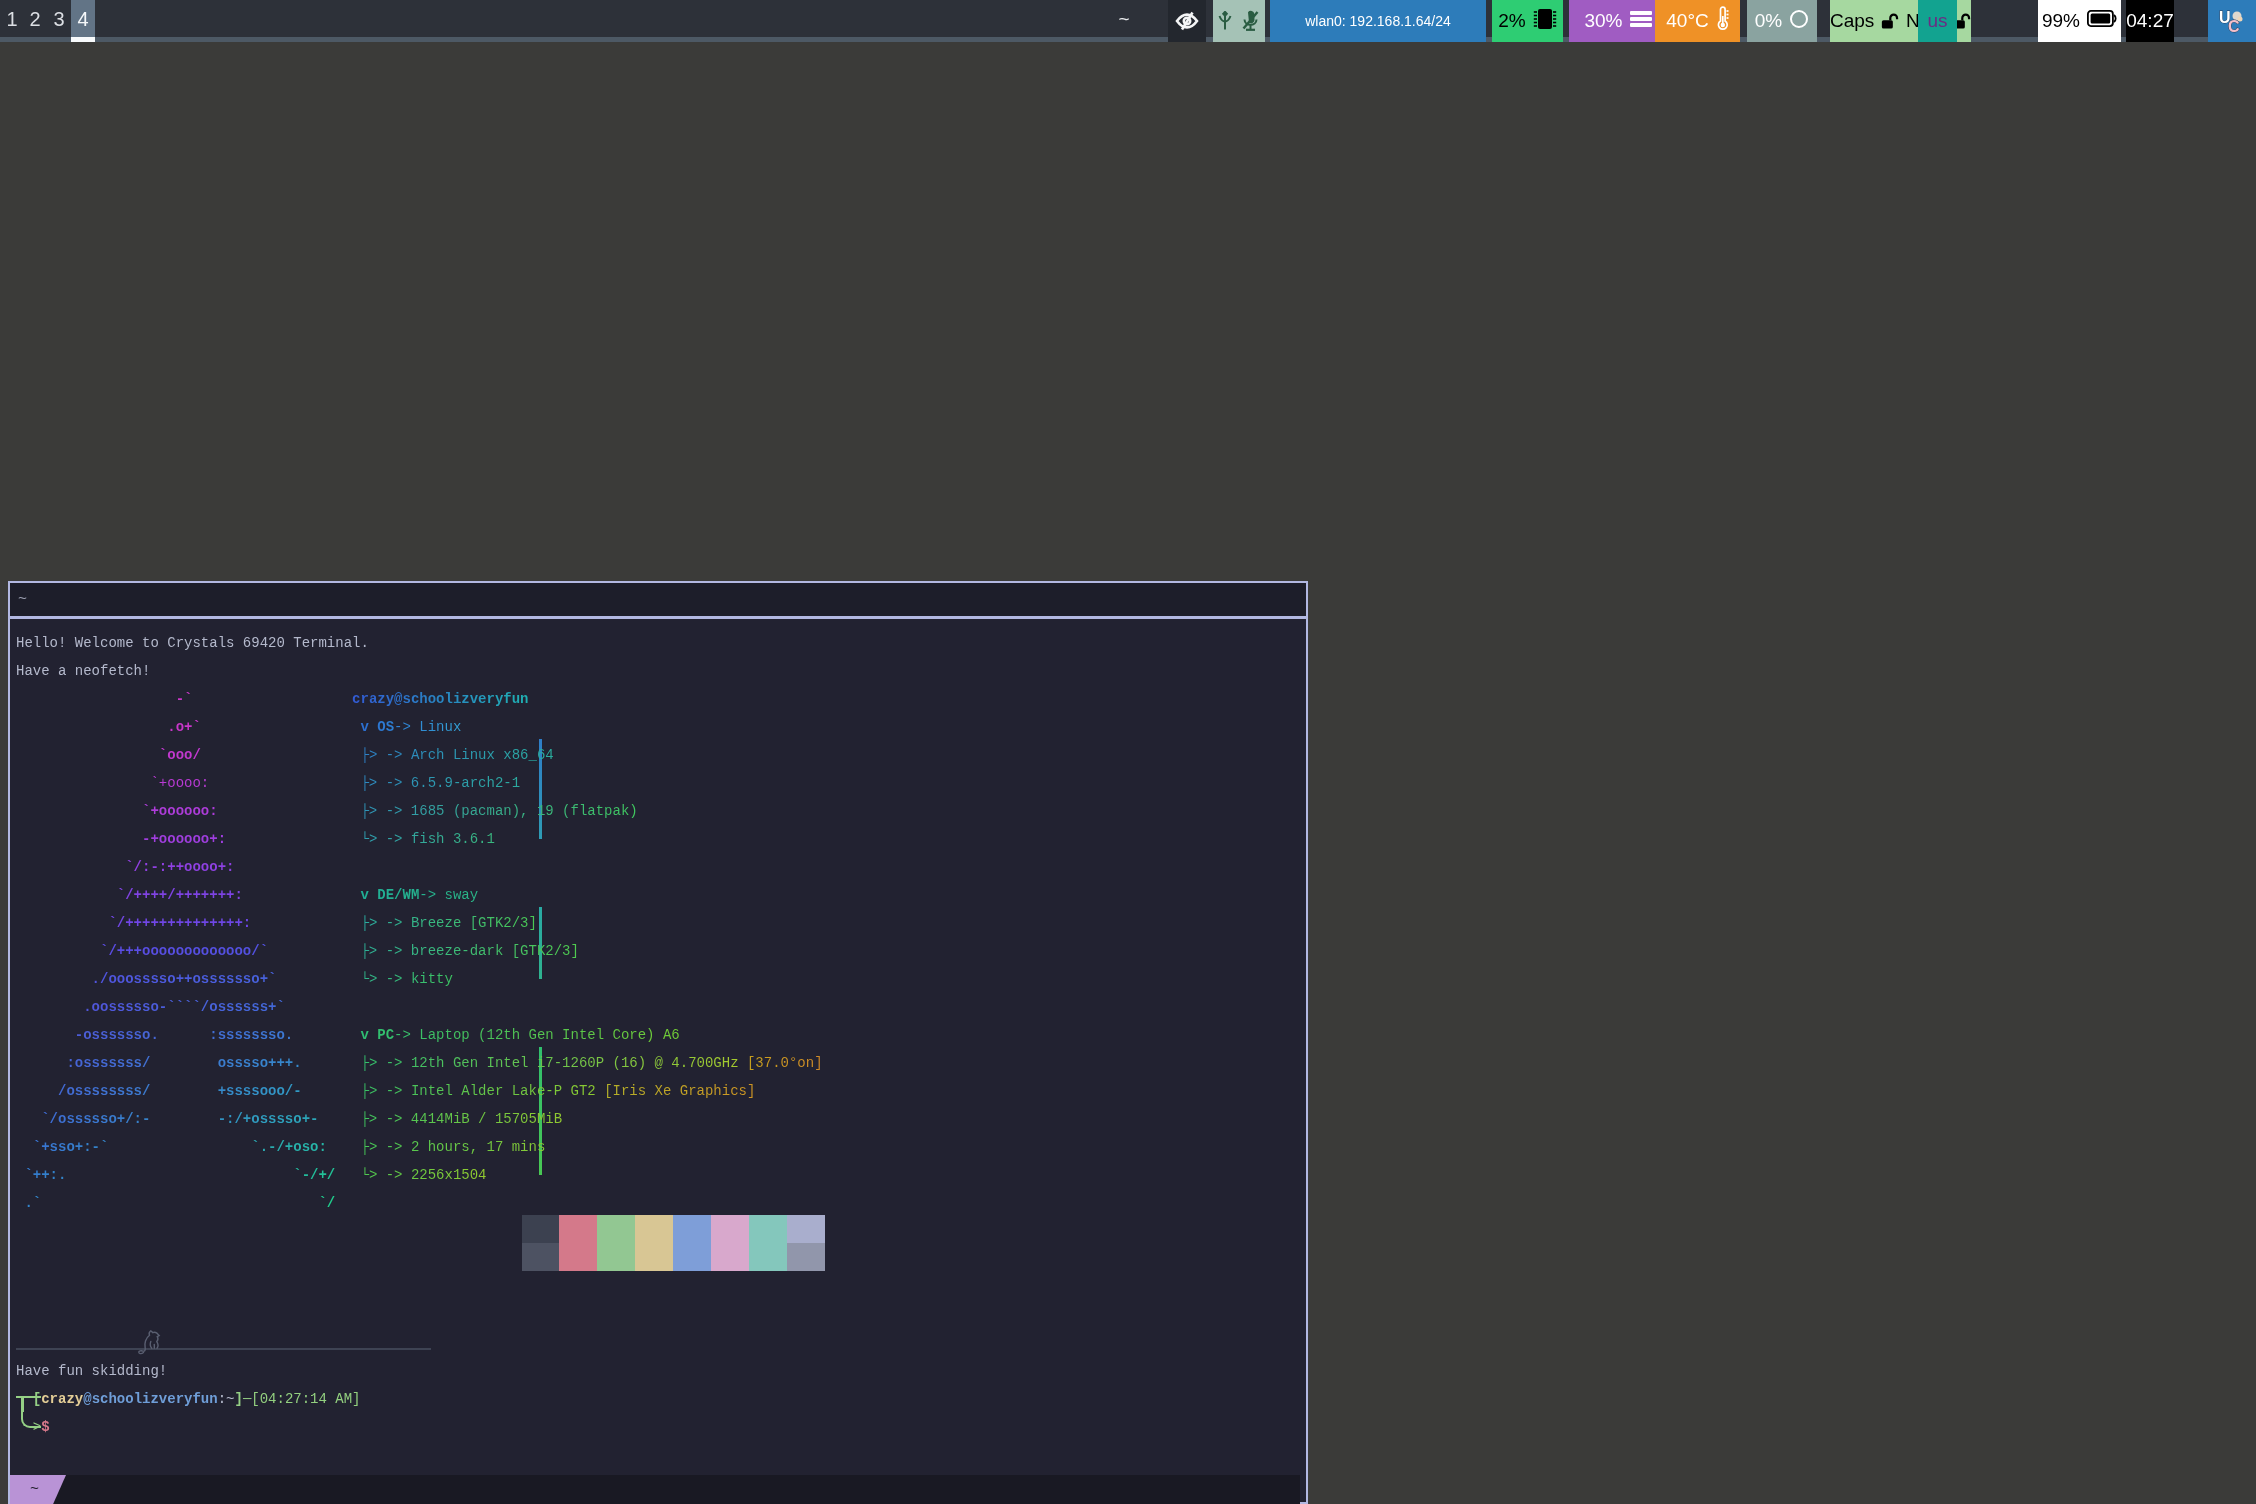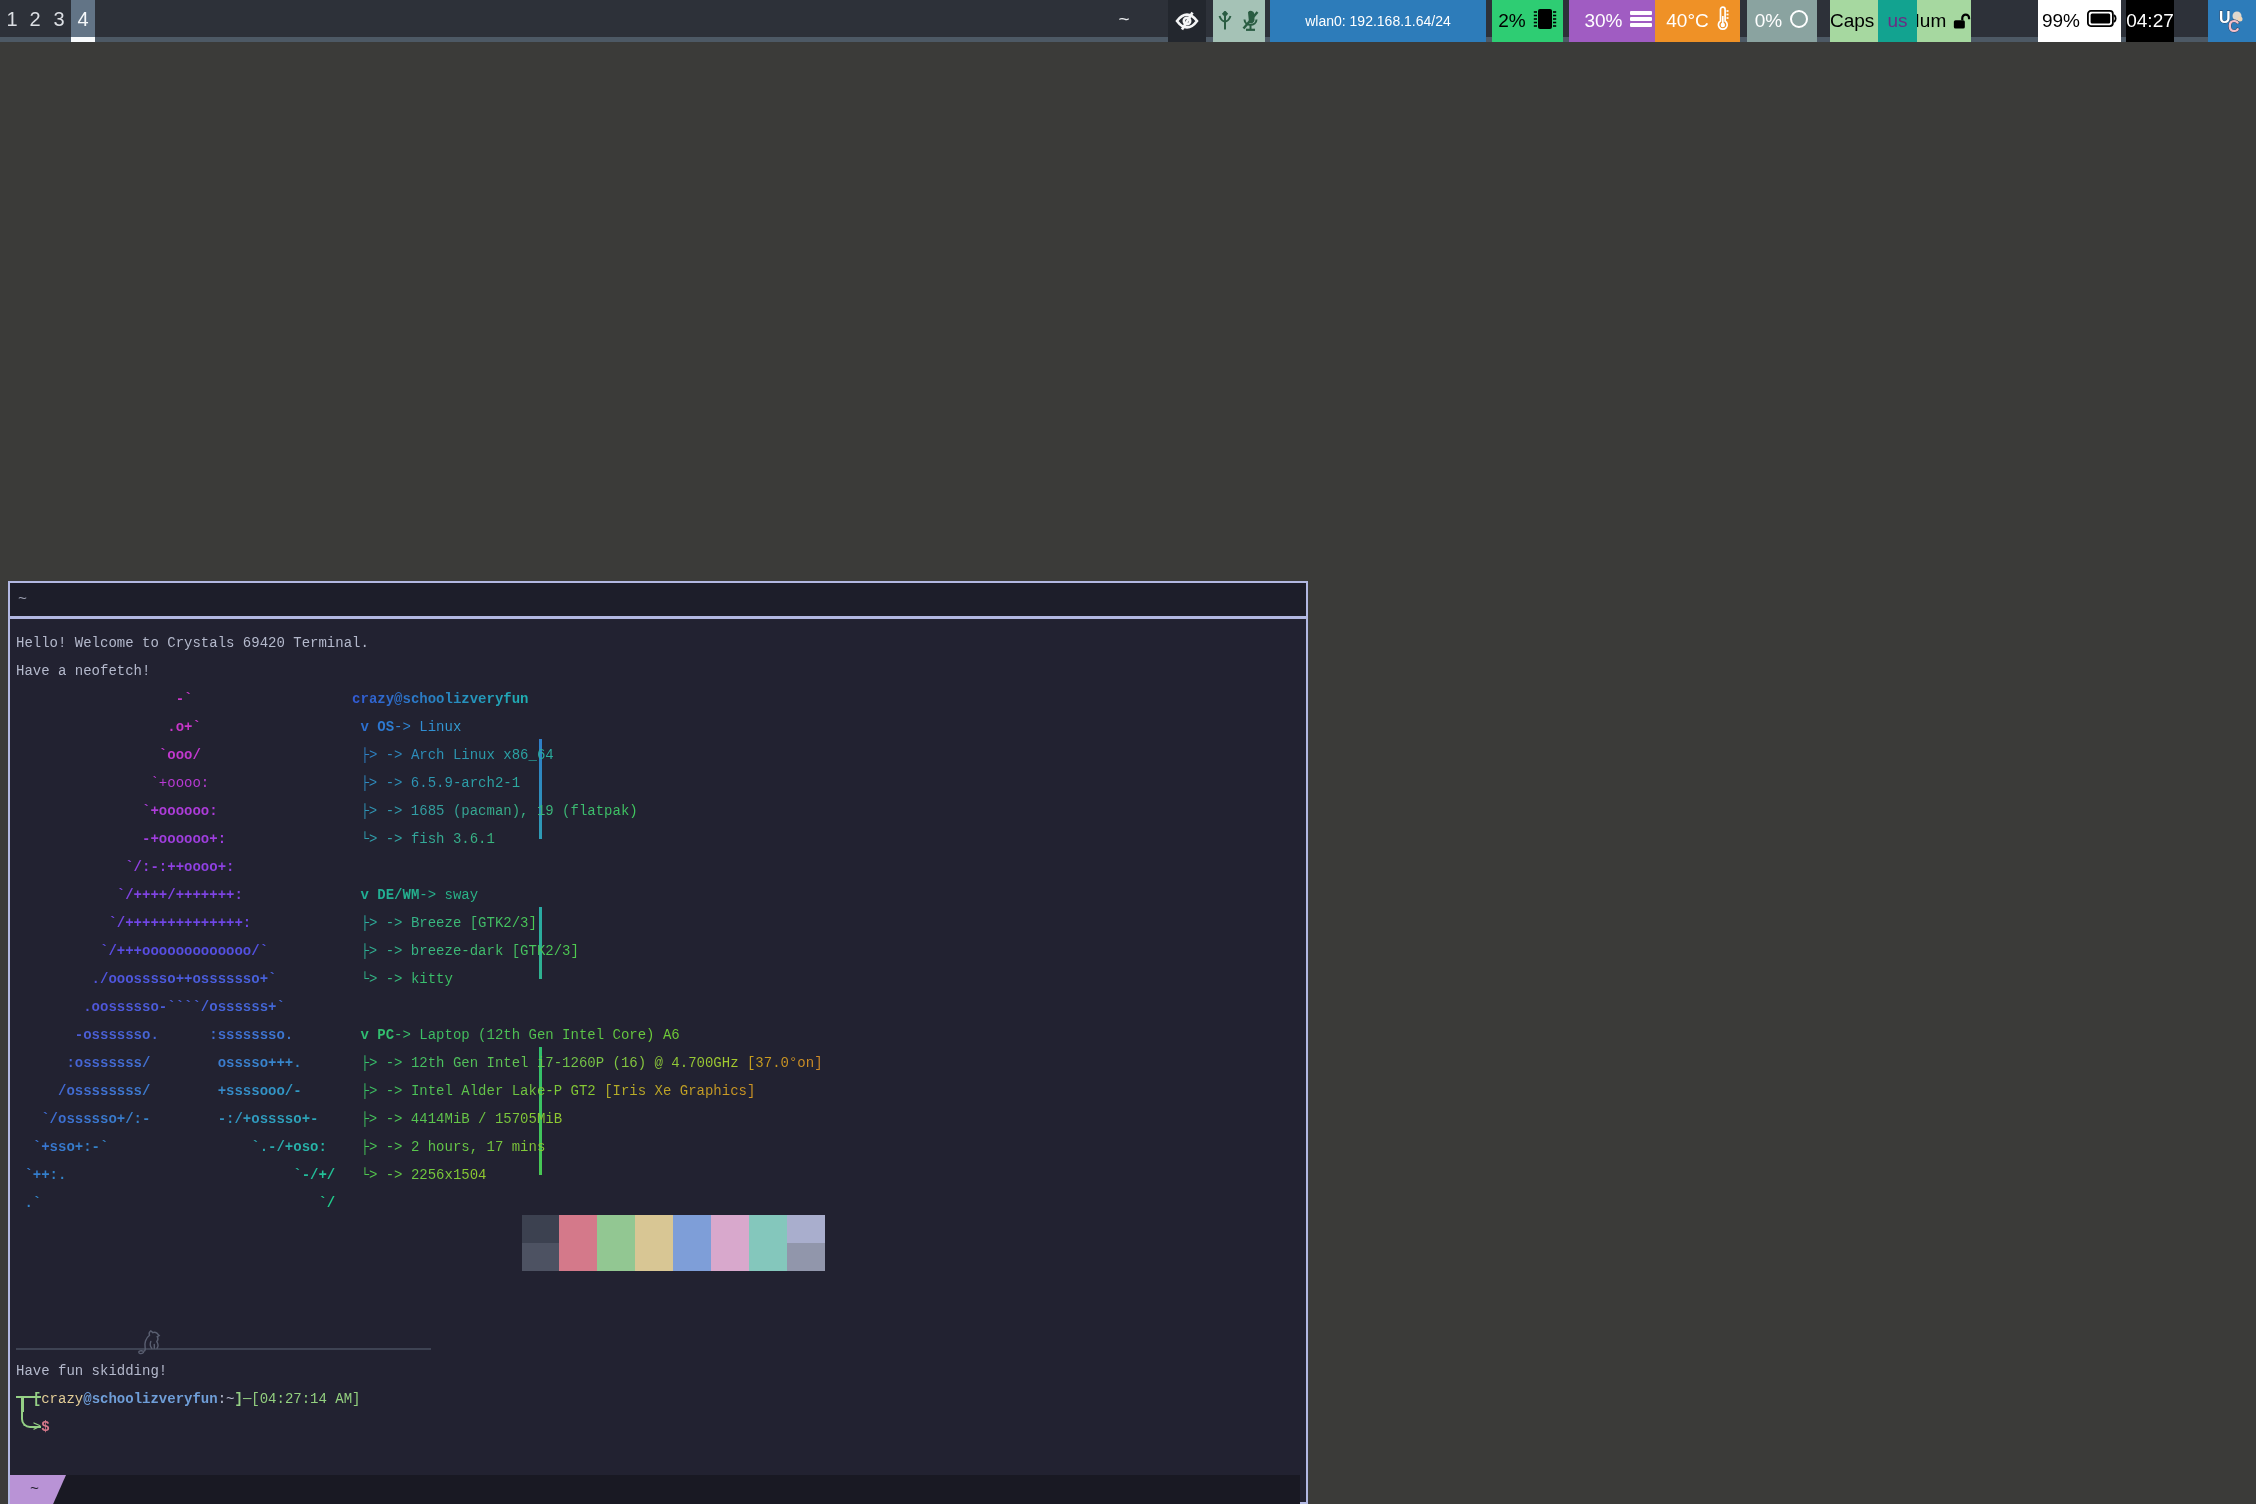--- a/index.html
+++ b/index.html
@@ -99,21 +99,21 @@
 <div class="blk" style="left:1747px;width:70px;background:#8aa3a0;color:#fff">0%<span id="circic"><svg width="20" height="20" viewBox="0 0 20 20">
         <circle cx="10" cy="10" r="8" stroke="#fff" stroke-width="2" fill="none"></circle>
       </svg></span></div>
 <div class="blk" style="left:1830px;width:141px;background:#a6d8a0;color:#000">Caps<svg width="21" height="20" viewBox="0 0 21 20">
       <rect x="1" y="9" width="13" height="10" rx="2" fill="#000"></rect>
       <path d="M11 9 V6.5 a4 4 0 0 1 8 0 V8" stroke="#000" stroke-width="2.6" fill="none"></path>
     </svg>Num<svg width="21" height="20" viewBox="0 0 21 20">
       <rect x="1" y="9" width="13" height="10" rx="2" fill="#000"></rect>
       <path d="M11 9 V6.5 a4 4 0 0 1 8 0 V8" stroke="#000" stroke-width="2.6" fill="none"></path>
     </svg></div>
-<div class="blk" style="left:1878px;width:39px;background:#12a390;color:#6b2d84">us</div>
+<div class="blk" style="left:1918px;width:39px;background:#12a390;color:#6b2d84">us</div>
 <div class="blk" style="left:2038px;width:83px;background:#ffffff;color:#000">99%<span id="batic"><svg width="30" height="17" viewBox="0 0 30 17">
         <rect x="0.9" y="0.9" width="25" height="15.2" rx="3" stroke="#000" stroke-width="1.8" fill="none"></rect>
         <rect x="3.6" y="3.6" width="19.6" height="9.8" rx="1.5" fill="#000"></rect>
         <path d="M27 5 a4.5 4.5 0 0 1 0 7" stroke="#000" stroke-width="1.8" fill="none"></path>
       </svg></span></div>
 <div class="blk" style="left:2126px;width:48px;background:#000000;color:#fff">04:27</div>
 <div class="blk" style="left:2208px;width:48px;background:#2d7cba" id="ucblk">
     <svg width="30" height="28" viewBox="0 0 30 28">
       <g font-family="Liberation Sans,sans-serif" font-weight="bold">
         <circle cx="20" cy="9" r="4.5" fill="#ddd8ce"></circle>
@@ -148,21 +148,21 @@
 <div class="row" style="top:965px"><span class="g" style="font-weight:bold;background-image:linear-gradient(90deg,#554ee1,#4763dd)">         ./ooosssso++osssssso+`</span>         <span class="g" style="background-image:linear-gradient(90deg,#2fb28e,#3dc562)"> └&gt; -&gt; kitty</span></div>
 <div class="row" style="top:993px"><span class="g" style="font-weight:bold;background-image:linear-gradient(90deg,#564fdd,#4269d8)">        .oossssso-````/ossssss+`</span></div>
 <div class="row" style="top:1021px"><span class="g" style="font-weight:bold;background-image:linear-gradient(90deg,#5154d9,#3b79d3)">       -osssssso.      :ssssssso.</span>       <span class="g" style="background-image:linear-gradient(90deg,#2cbd74,#72cc35)"> <b>v PC</b>-&gt; Laptop (12th Gen Intel Core) A6</span></div>
 <div class="row" style="top:1049px"><span class="g" style="font-weight:bold;background-image:linear-gradient(90deg,#4b5ad7,#358bcd)">      :osssssss/        osssso+++.</span>      <span class="g" style="background-image:linear-gradient(90deg,#30bf6e,#a8cb2c)"> ├&gt; -&gt; 12th Gen Intel i7-1260P (16) @ 4.700GHz </span><span class="g" style="background-image:linear-gradient(90deg,#c6a01d,#d18a28)">[37.0°on]</span></div>
 <div class="row" style="top:1077px"><span class="g" style="font-weight:bold;background-image:linear-gradient(90deg,#4660d7,#309bc5)">     /ossssssss/        +ssssooo/-</span>      <span class="g" style="background-image:linear-gradient(90deg,#34c167,#8fca2e)"> ├&gt; -&gt; Intel Alder Lake-P GT2 </span><span class="g" style="background-image:linear-gradient(90deg,#b4b028,#cf9523)">[Iris Xe Graphics]</span></div>
 <div class="row" style="top:1105px"><span class="g" style="font-weight:bold;background-image:linear-gradient(90deg,#4066d8,#2ba9b9)">   `/ossssso+/:-        -:/+osssso+-</span>    <span class="g" style="background-image:linear-gradient(90deg,#3ac460,#92ca30)"> ├&gt; -&gt; 4414MiB / 15705MiB</span></div>
 <div class="row" style="top:1133px"><span class="g" style="font-weight:bold;background-image:linear-gradient(90deg,#3a70d6,#26b8a6)">  `+sso+:-`                 `.-/+oso:</span>   <span class="g" style="background-image:linear-gradient(90deg,#41c659,#8aca35)"> ├&gt; -&gt; 2 hours, 17 mins</span></div>
 <div class="row" style="top:1161px"><span class="g" style="font-weight:bold;background-image:linear-gradient(90deg,#3579d2,#21c496)"> `++:.                           `-/+/</span>  <span class="g" style="background-image:linear-gradient(90deg,#48c853,#94cc2e)"> └&gt; -&gt; 2256x1504</span></div>
 <div class="row" style="top:1189px"><span class="g" style="font-weight:bold;background-image:linear-gradient(90deg,#3381cf,#1ecf8b)"> .`                                 `/</span></div>
 <div class="row" style="top:1357px">Have fun skidding!</div>
-<div class="row" style="top:1385px">  <span style="color:#95d085;font-weight:bold">[</span><span style="color:#e3cd96;font-weight:normal">crazy</span><span style="color:#6f9ed8;font-weight:bold">@schoolizveryfun</span><span style="color:#b9bed0">:~</span><span style="color:#95d085;font-weight:bold">]</span><span style="color:#95d085">─</span><span style="color:#93d07f">[04:27:14 AM]</span></div>
+<div class="row" style="top:1385px">  <span style="color:#95d085;font-weight:bold">[</span><span style="color:#e3cd96;font-weight:bold">crazy</span><span style="color:#6f9ed8;font-weight:bold">@schoolizveryfun</span><span style="color:#b9bed0">:~</span><span style="color:#95d085;font-weight:bold">]</span><span style="color:#95d085">─</span><span style="color:#93d07f">[04:27:14 AM]</span></div>
 <div class="row" style="top:1413px">  <span style="color:#95d085">&gt;</span><span style="color:#d9798b;font-weight:bold">$</span></div>
 <div class="abs" style="left:521.5px;top:1215px;width:37.91px;height:28px;background:#3c4150"></div>
 <div class="abs" style="left:559.4px;top:1215px;width:37.91px;height:28px;background:#d4798a"></div>
 <div class="abs" style="left:597.3px;top:1215px;width:37.91px;height:28px;background:#92c792"></div>
 <div class="abs" style="left:635.2px;top:1215px;width:37.91px;height:28px;background:#d8c694"></div>
 <div class="abs" style="left:673.1px;top:1215px;width:37.91px;height:28px;background:#7e9ed8"></div>
 <div class="abs" style="left:711.0px;top:1215px;width:37.91px;height:28px;background:#d8a8cc"></div>
 <div class="abs" style="left:749.0px;top:1215px;width:37.91px;height:28px;background:#84c7bc"></div>
 <div class="abs" style="left:786.9px;top:1215px;width:37.91px;height:28px;background:#a9aecd"></div>
 <div class="abs" style="left:521.5px;top:1243px;width:37.91px;height:28px;background:#4d5262"></div>

